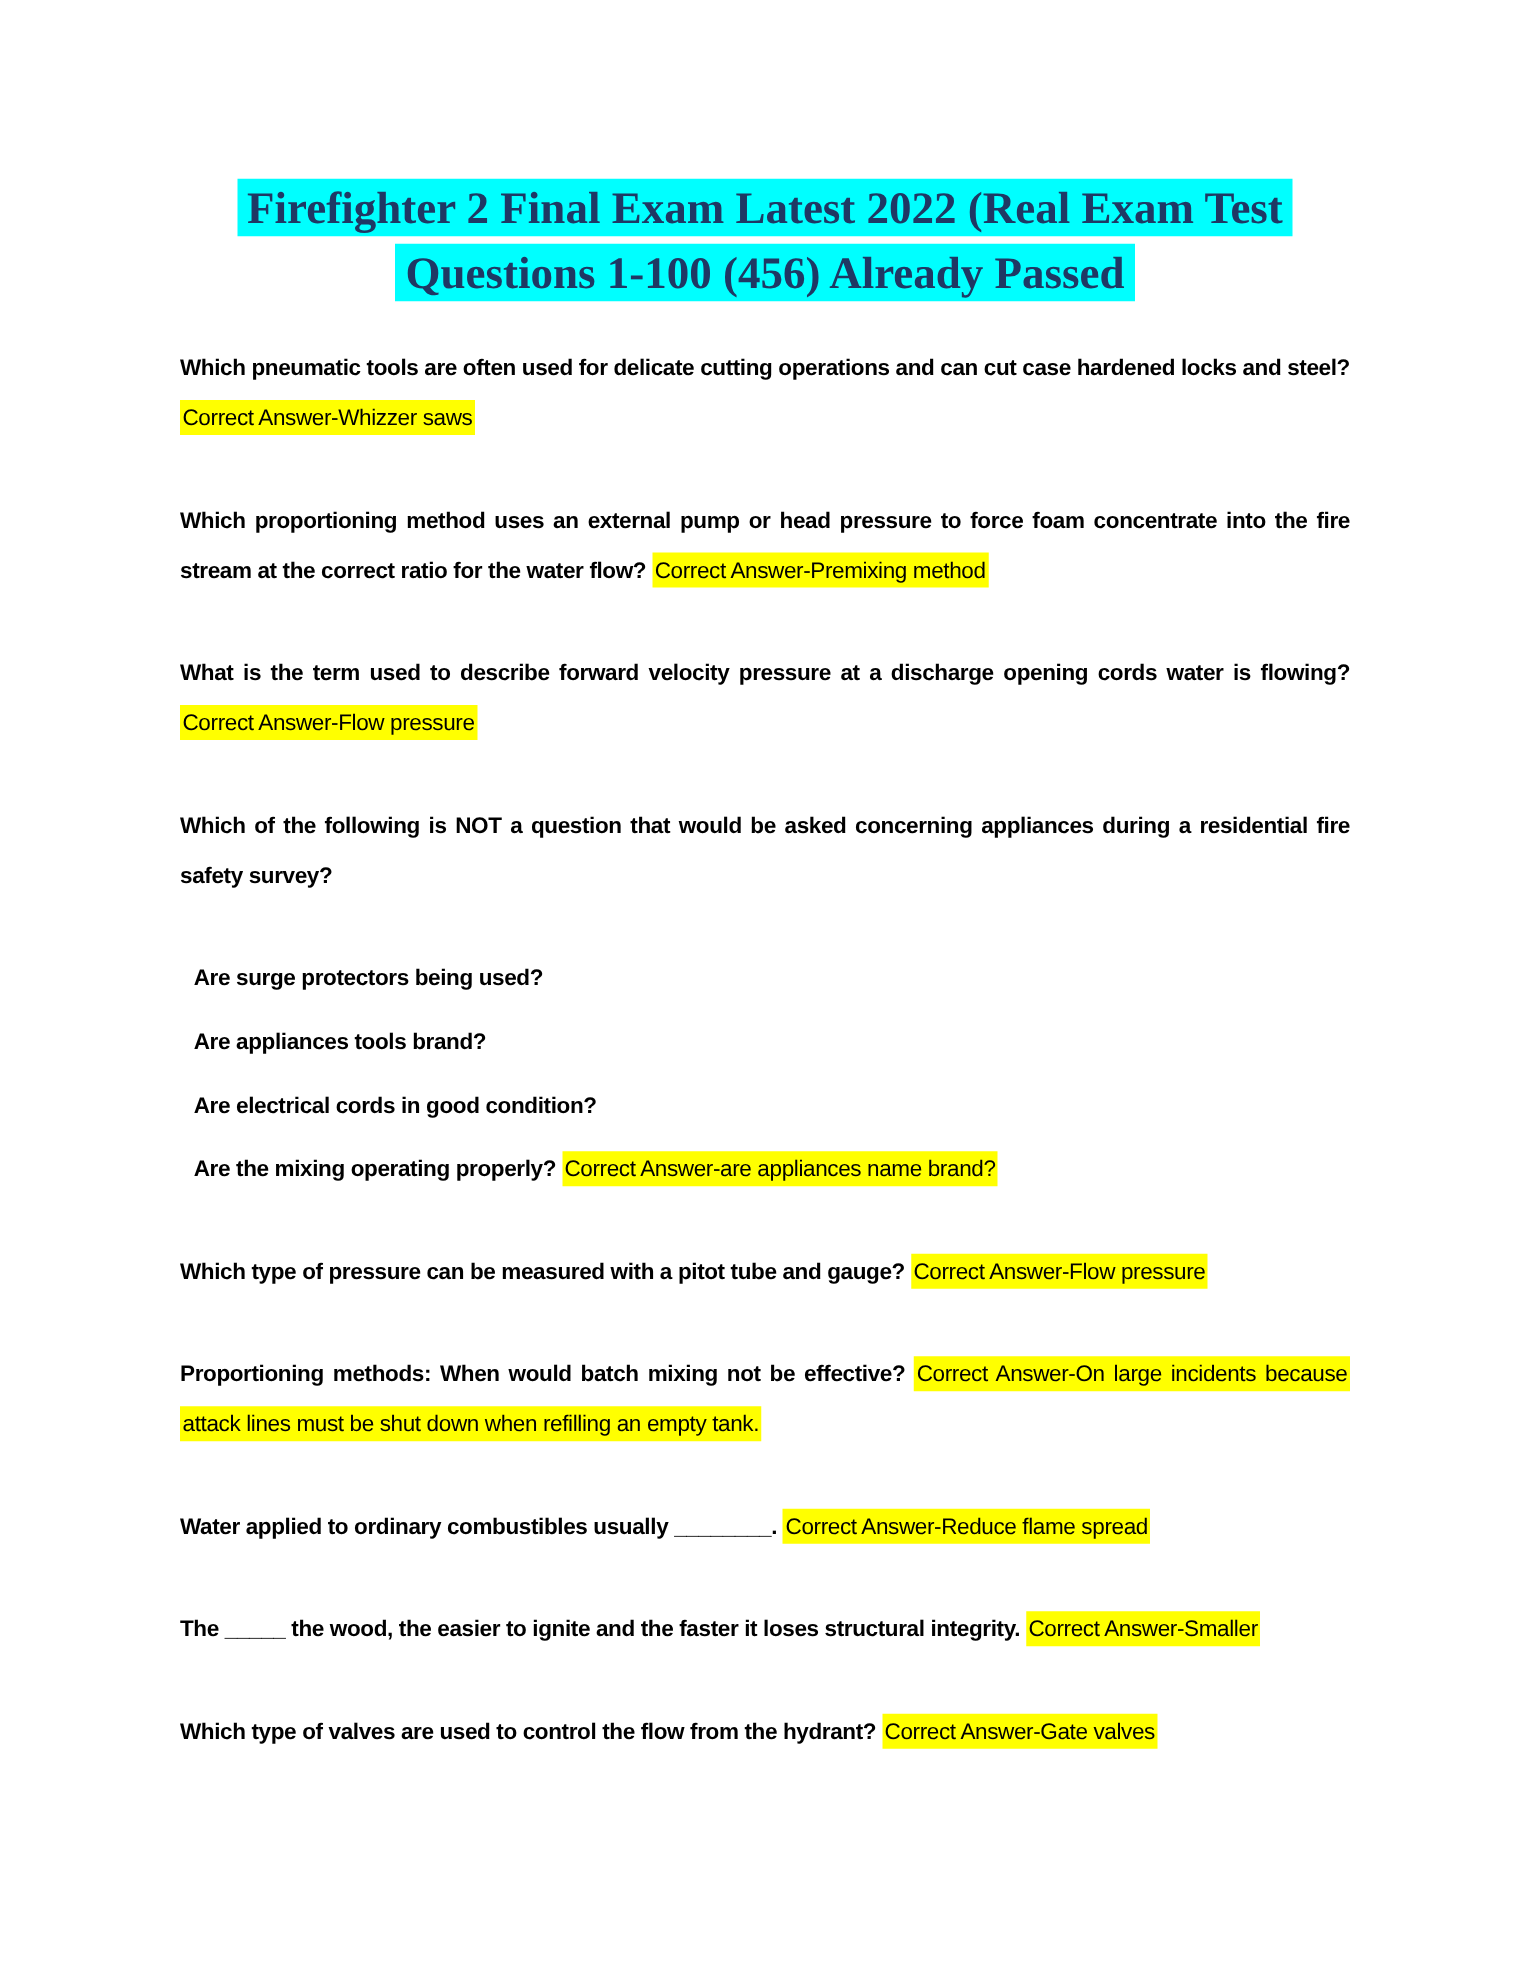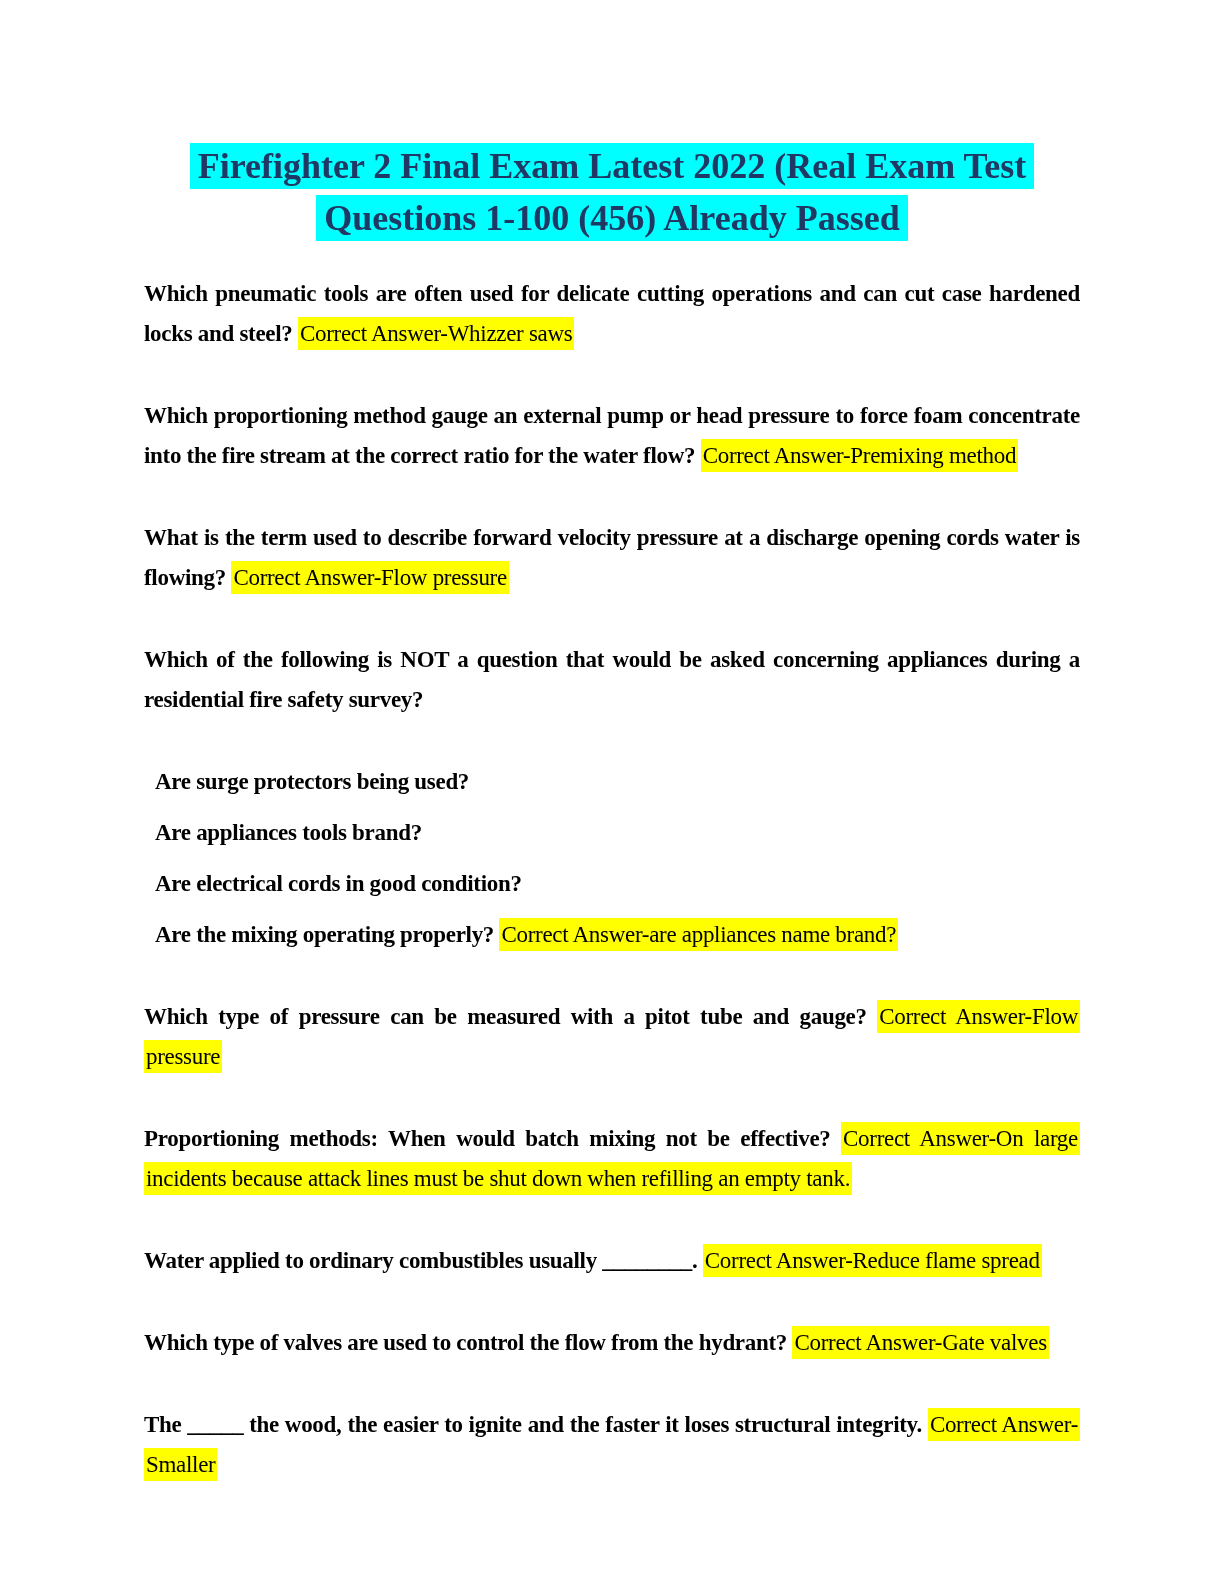--- a/index.html
+++ b/index.html
@@ -25,25 +25,24 @@
   }
   .title-line { display: block; }
   .hl-cyan {
     background: #00FFFF;
     padding: 3px 8px;
     -webkit-box-decoration-break: clone;
     box-decoration-break: clone;
   }
   .qa {
     margin: 0 0 42px 0;
-    font-size: 23px;
+    font-size: 18px;
     line-height: 40px;
     letter-spacing: -0.3px;
     text-align: justify;
-    font-family: Liberation Serif, serif;
   }
   .q { font-weight: bold; }
   .opt-line { margin: 0; }
   .options-group { margin: 0 0 42px 0; }
   .options-group .qa { margin: 11px; }
   .hl-yellow {
     background: #FFFF00;
     color: #000000;
     font-weight: normal;
     padding: 4px 2px;
@@ -57,36 +56,36 @@
 
 <div class="page">
 
   <h1 class="doc-title">
       <span class="title-line"><span class="hl-cyan">Firefighter 2 Final Exam Latest 2022 (Real Exam Test</span></span>
       <span class="title-line"><span class="hl-cyan">Questions 1-100 (456) Already Passed</span></span>
     </h1>
 
   <p class="qa"><span class="q">Which pneumatic tools are often used for delicate cutting operations and can cut case hardened locks and steel? </span><mark class="hl-yellow">Correct Answer-Whizzer saws</mark></p>
 
-  <p class="qa"><span class="q">Which proportioning method gauge an external pump or head pressure to force foam concentrate into the fire stream at the correct ratio for the water flow? </span><mark class="hl-yellow">Correct Answer-Premixing method</mark></p>
+  <p class="qa"><span class="q">Which proportioning method uses an external pump or head pressure to force foam concentrate into the fire stream at the correct ratio for the water flow? </span><mark class="hl-yellow">Correct Answer-Premixing method</mark></p>
 
   <p class="qa"><span class="q">What is the term used to describe forward velocity pressure at a discharge opening cords water is flowing? </span><mark class="hl-yellow">Correct Answer-Flow pressure</mark></p>
 
   <p class="qa"><span class="q">Which of the following is NOT a question that would be asked concerning appliances during a residential fire safety survey?</span></p>
 
   <div class="options-group">
     <p class="qa opt-line"><span class="q">Are surge protectors being used?</span></p>
     <p class="qa opt-line"><span class="q">Are appliances tools brand?</span></p>
     <p class="qa opt-line"><span class="q">Are electrical cords in good condition?</span></p>
     <p class="qa opt-line"><span class="q">Are the mixing operating properly? </span><mark class="hl-yellow">Correct Answer-are appliances name brand?</mark></p>
   </div>
 
   <p class="qa"><span class="q">Which type of pressure can be measured with a pitot tube and gauge? </span><mark class="hl-yellow">Correct Answer-Flow pressure</mark></p>
 
   <p class="qa"><span class="q">Proportioning methods: When would batch mixing not be effective? </span><mark class="hl-yellow">Correct Answer-On large incidents because attack lines must be shut down when refilling an empty tank.</mark></p>
 
   <p class="qa"><span class="q">Water applied to ordinary combustibles usually ________. </span><mark class="hl-yellow">Correct Answer-Reduce flame spread</mark></p>
 
+  <p class="qa"><span class="q">The _____ the wood, the easier to ignite and the faster it loses structural integrity. </span><mark class="hl-yellow">Correct Answer-Smaller</mark></p>
+
   <p class="qa"><span class="q">Which type of valves are used to control the flow from the hydrant? </span><mark class="hl-yellow">Correct Answer-Gate valves</mark></p>
-
-  <p class="qa"><span class="q">The _____ the wood, the easier to ignite and the faster it loses structural integrity. </span><mark class="hl-yellow">Correct Answer-Smaller</mark></p>
 
 </div>
 
 </body></html>

